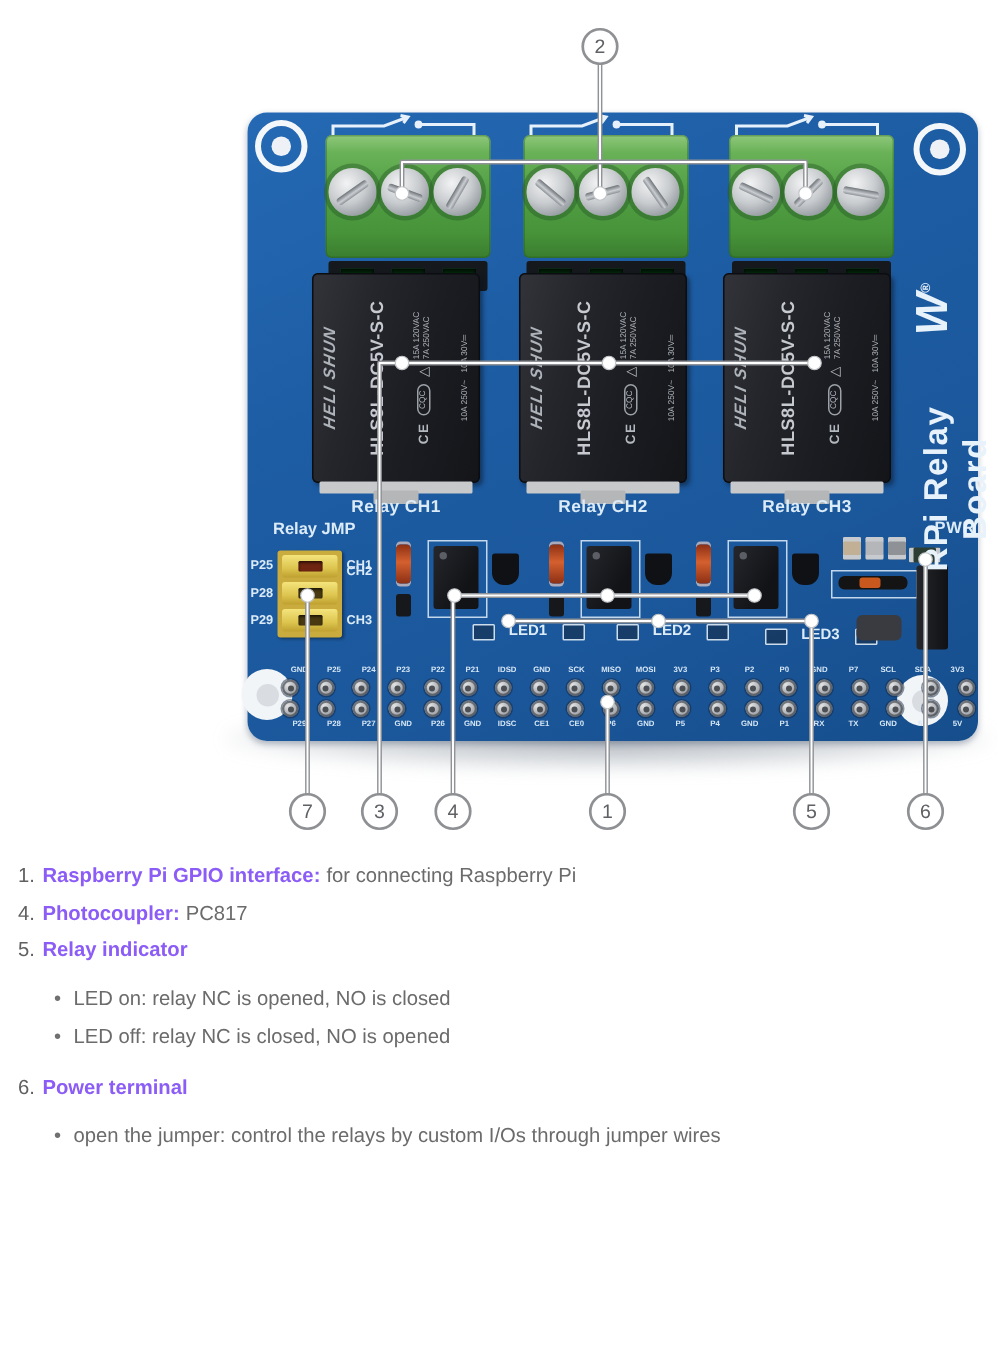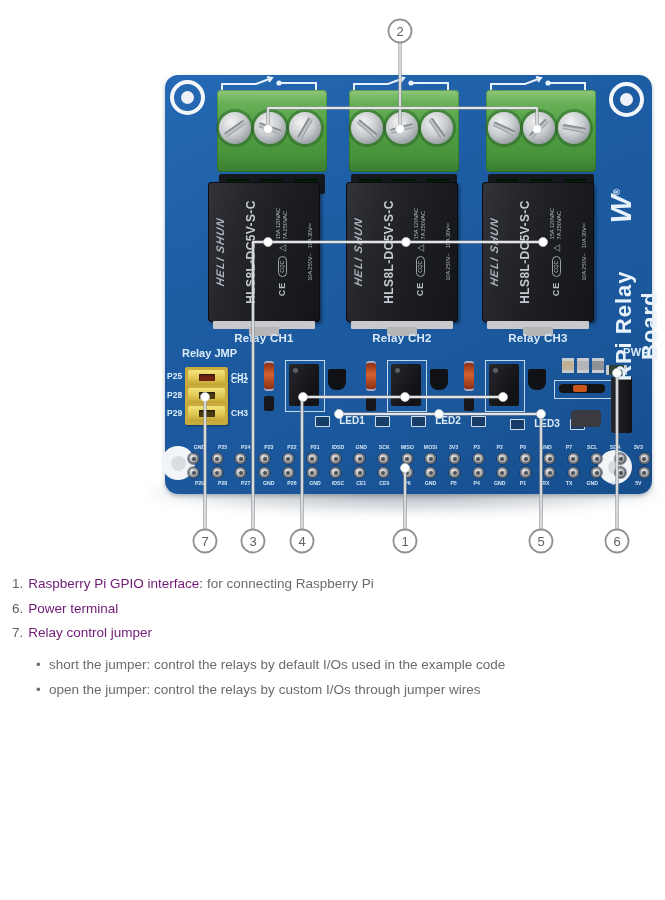--- a/index.html
+++ b/index.html
@@ -127,21 +127,21 @@
   .li { stroke:#ffffff; stroke-width:1.3; fill:none; stroke-linecap:round; stroke-linejoin:round; }
   .dot { fill:#ffffff; stroke:#c2c5c8; stroke-width:.8; }
   .co-circle { fill:#ffffff; stroke:#8e9093; stroke-width:1.8; }
   .co-num { font-size:13px; fill:#5f6164; text-anchor:middle; font-family:"Liberation Sans",sans-serif; }
 
   
   .legend { position:absolute; left:0; top:577px; width:665px; box-sizing:border-box; padding-left:12px;
     font-size:13.5px; color:#6b6b6b; }
   .l-item { margin-bottom:10.5px; line-height:14px; }
   .l-num { color:#606060; margin-right:5px; }
-  .l-bold { color:#701a75; font-weight:normal; }
+  .l-bold { color:#8b5cf6; font-weight:bold; }
   .l-rest { margin-left:4px; }
   .l-bullets { margin:19px 0 20px 24px; padding:0; list-style:none; }
   .l-bullet { margin-bottom:10.5px; padding-left:13px; position:relative; line-height:14px; }
   .l-bullet::before { content:"\2022"; position:absolute; left:0; top:0; color:#707070; }
 </style>
 </head>
 <body>
 
 <div class="photo">
   <div class="board-shadow"></div>
@@ -522,19 +522,23 @@
         <g>
           <circle class="co-circle" cx="617" cy="541" r="11.5"></circle>
           <text class="co-num" x="617" y="545.5">6</text>
         </g>
       </g>
   </svg>
 </div>
 
 <div class="legend">
   <div class="l-item"><span class="l-num">1.</span><span class="l-bold">Raspberry Pi GPIO interface:</span><span class="l-rest">for connecting Raspberry Pi</span></div>
+  <div class="l-item"><span class="l-num">4.</span><span class="l-bold">Photocoupler:</span><span class="l-rest">PC817</span></div>
+  <div class="l-item"><span class="l-num">5.</span><span class="l-bold">Relay indicator</span><span class="l-rest"></span></div>
+  <ul class="l-bullets">
+    <li class="l-bullet">LED on: relay NC is opened, NO is closed</li>
+    <li class="l-bullet">LED off: relay NC is closed, NO is opened</li>
+  </ul>
   <div class="l-item"><span class="l-num">6.</span><span class="l-bold">Power terminal</span><span class="l-rest"></span></div>
-  <div class="l-item"><span class="l-num">7.</span><span class="l-bold">Relay control jumper</span><span class="l-rest"></span></div>
   <ul class="l-bullets" style="margin-top:18px; margin-bottom:0;">
-    <li class="l-bullet">short the jumper: control the relays by default I/Os used in the example code</li>
     <li class="l-bullet">open the jumper: control the relays by custom I/Os through jumper wires</li>
   </ul>
 </div>
 
 </body></html>

